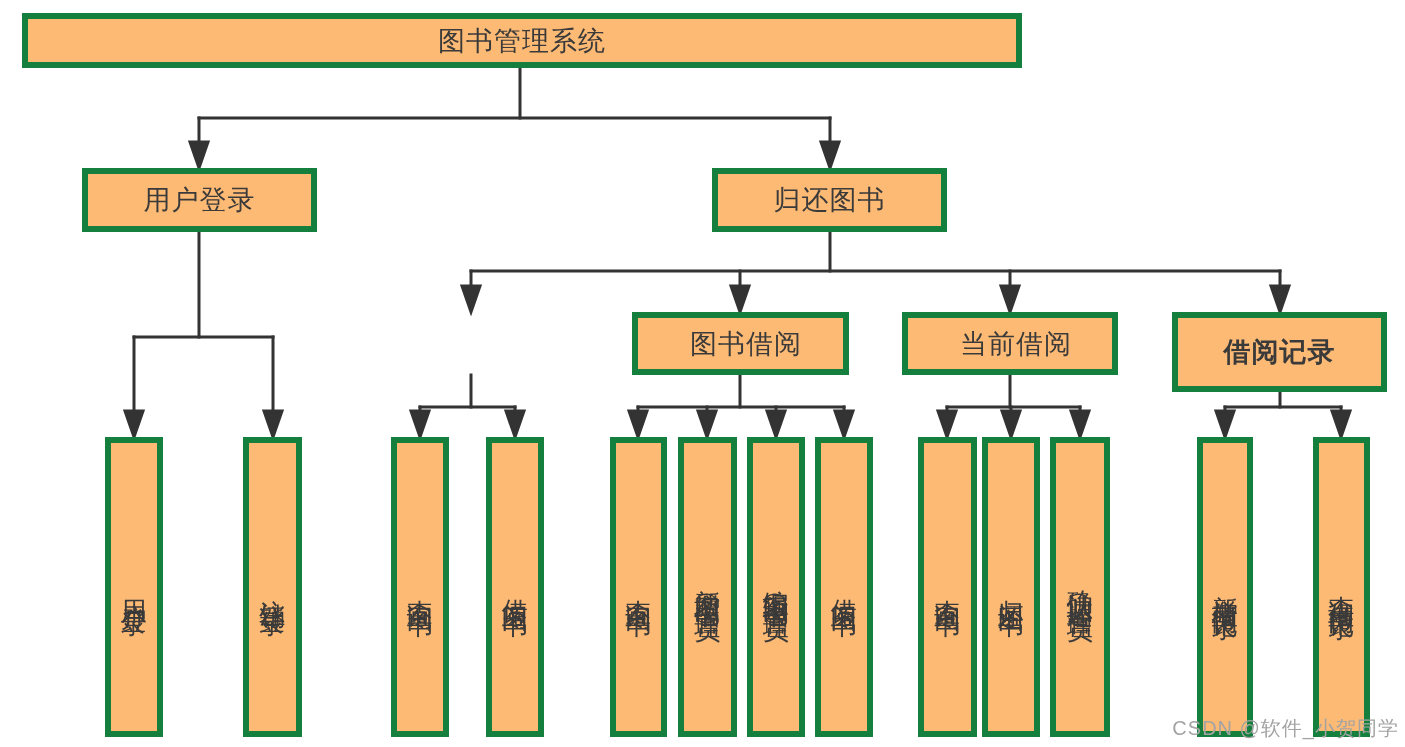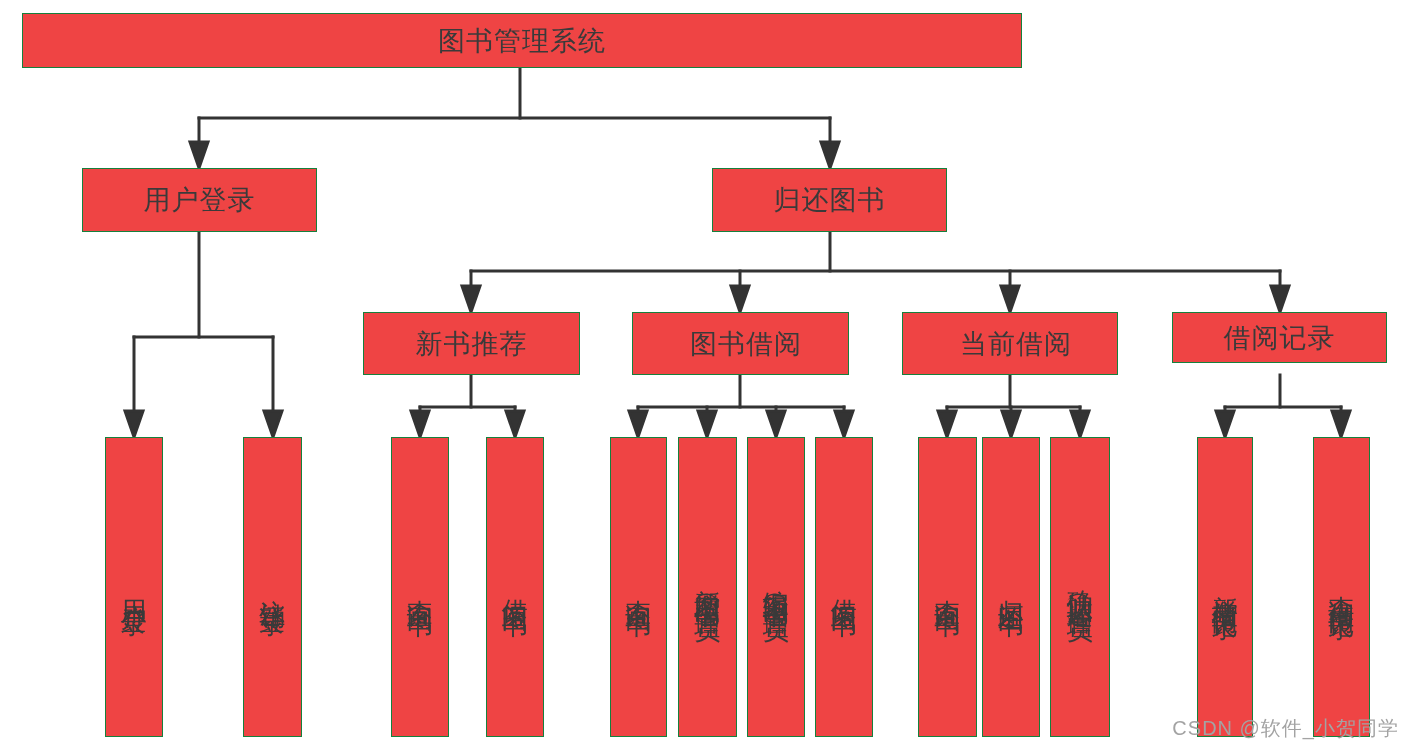--- a/index.html
+++ b/index.html
@@ -12,22 +12,22 @@
     overflow: hidden;
   }
   #connectors {
     position: absolute;
     left: 0; top: 0;
     width: 1405px; height: 747px;
   }
   .node {
     position: absolute;
     box-sizing: border-box;
-    border: 1px solid #15803d;
-    background: #ef4444;
+    border: 6px solid #15803d;
+    background: #fdba74;
     display: flex;
     align-items: center;
     justify-content: center;
     color: #3a3a3a;
     z-index: 2;
   }
   .hnode { font-size: 27px; letter-spacing: 1px; }
   .vnode {
     font-size: 26px;
     writing-mode: vertical-rl;
@@ -112,24 +112,23 @@
       <polygon points="1216,411 1234,411 1225,437"></polygon>
       <polygon points="1332,411 1350,411 1341,437"></polygon>
     </g>
   </svg>
 
   <div class="node hnode" style="left:22px; top:13px; width:1000px; height:55px;">图书管理系统</div>
 
   <div class="node hnode" style="left:82px; top:168px; width:235px; height:64px;">用户登录</div>
   <div class="node hnode" style="left:712px; top:168px; width:235px; height:64px;">归还图书</div>
 
-  <div class="node hnode" style="left:363px; top:312px; width:217px; height:63px;">新书推荐</div>
   <div class="node hnode" style="left:632px; top:312px; width:217px; height:63px;padding-left:11px;">图书借阅</div>
   <div class="node hnode" style="left:902px; top:312px; width:216px; height:63px;padding-left:12px;">当前借阅</div>
-  <div class="node hnode" style="left:1172px; top:312px; width:215px; height:51px;">借阅记录</div>
+  <div class="node hnode" style="left:1172px; top:312px; width:215px; height:80px;font-weight:bold;">借阅记录</div>
 
   <div class="node vnode" style="left:105px; top:437px; width:58px; height:300px;">用户登录</div>
   <div class="node vnode" style="left:243px; top:437px; width:59px; height:300px;">注销登录</div>
 
   <div class="node vnode" style="left:391px; top:437px; width:58px; height:300px;">查询图书</div>
   <div class="node vnode" style="left:486px; top:437px; width:58px; height:300px;">借阅图书</div>
 
   <div class="node vnode" style="left:610px; top:437px; width:57px; height:300px;">查询图书</div>
   <div class="node vnode" style="left:678px; top:437px; width:59px; height:300px;">新增图书（管理员）</div>
   <div class="node vnode" style="left:747px; top:437px; width:58px; height:300px;">编辑图书（管理员）</div>

